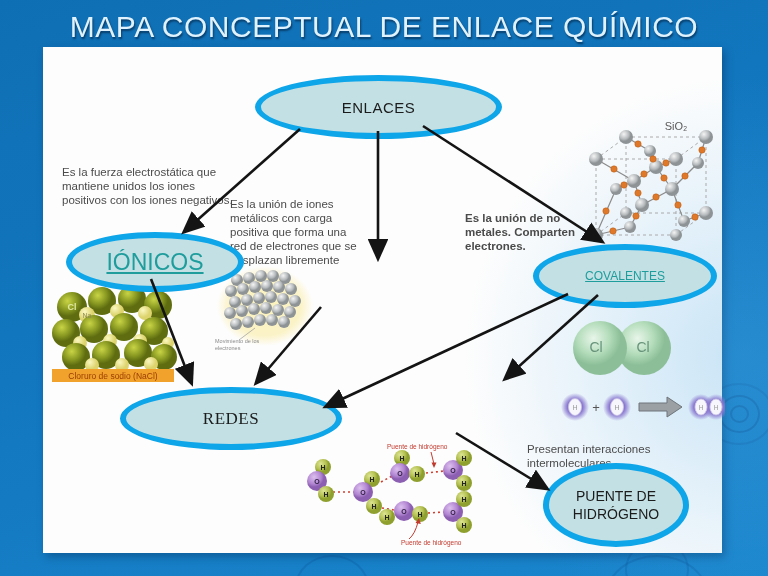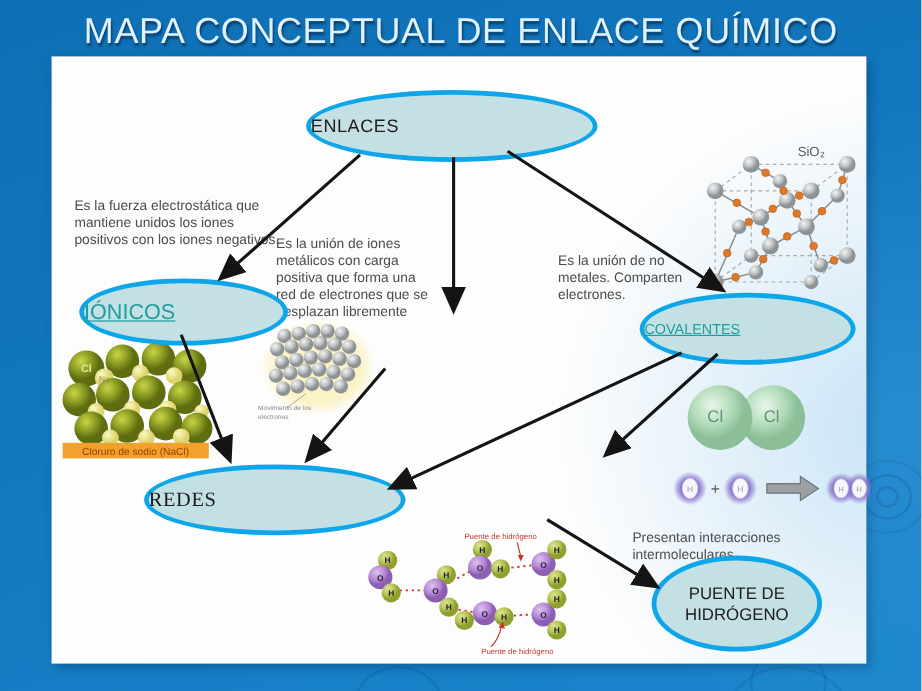--- a/index.html
+++ b/index.html
@@ -9,22 +9,22 @@
   #slide::after{content:"";position:absolute;inset:0;
     background:radial-gradient(circle at 97% 62%, rgba(80,170,230,.30), transparent 34%);pointer-events:none;}
   .ripple{position:absolute;border-radius:50%;border:2px solid rgba(8,75,140,.38);}
   .ripple.f{border-color:rgba(8,75,140,.22);}
   #title{position:absolute;left:0;top:10px;width:100%;text-align:center;
     font-size:30px;letter-spacing:.5px;color:#dff2fd;
     text-shadow:1px 2px 2px rgba(6,50,90,.85);white-space:nowrap;}
   #canvas{position:absolute;left:43px;top:47px;width:679px;height:506px;background:#fdfdfd;
     box-shadow:3px 4px 8px rgba(0,35,75,.35);}
   #arrows{position:absolute;left:0;top:0;width:679px;height:506px;pointer-events:none;z-index:30;}
-  .node{position:absolute;z-index:20;display:flex;align-items:center;justify-content:flex-start;
-    border:4px solid #0ea5e9;border-radius:50%;background:#c3e0e4;text-align:center;
+  .node{position:absolute;z-index:20;display:flex;align-items:center;justify-content:center;
+    border:6px solid #0ea5e9;border-radius:50%;background:#c3e0e4;text-align:center;
     color:#1c1c1c;}
   .node.teal{color:#1f9d9d;text-decoration:underline;}
   .desc{position:absolute;z-index:10;font-size:11.5px;line-height:1.22;color:#4b4b4b;}
   .illus{position:absolute;z-index:5;}
   svg text{font-family:"Liberation Sans","DejaVu Sans",sans-serif;}
 </style>
 </head>
 <body>
 
 <div id="slide">
@@ -55,41 +55,41 @@
         <line x1="525" y1="247" x2="284" y2="359" marker-end="url(#ah)"></line>
         <line x1="555" y1="248" x2="463" y2="331" marker-end="url(#ah)"></line>
         <line x1="413" y1="386" x2="503" y2="441" marker-end="url(#ah)"></line>
       </g>
     </svg>
 
     <div class="node" style="left:212px;top:28px;width:235px;height:52px;font-size:15px;letter-spacing:.5px;">
         <span>ENLACES</span>
       </div>
 
-    <div class="node teal" style="left:23px;top:185px;width:166px;height:48px;font-size:18px;">
+    <div class="node teal" style="left:23px;top:185px;width:166px;height:48px;font-size:23px;">
         <span>IÓNICOS</span>
       </div>
 
 
     <div class="node teal" style="left:490px;top:197px;width:172px;height:52px;font-size:12px;">
         <span>COVALENTES</span>
       </div>
 
     <div class="node" style="left:77px;top:340px;width:210px;height:51px;font-size:17px;letter-spacing:.5px;font-family:Liberation Serif, serif;">
         <span>REDES</span>
       </div>
 
 
     <div class="node" style="left:500px;top:416px;width:134px;height:72px;font-size:14px;line-height:1.3;">
         <span>PUENTE DE HIDRÓGENO</span>
       </div>
 
     <div class="desc" style="left:19px;top:118px;width:178px;">Es la fuerza electrostática que mantiene unidos los iones positivos con los iones negativos.</div>
     <div class="desc" style="left:187px;top:150px;width:128px;">Es la unión de iones metálicos con carga positiva que forma una red de electrones que se desplazan libremente</div>
-    <div class="desc" style="left:422px;top:164px;width:112px;">Es la unión de no metales. Comparten electrones.</div>
+    <div class="desc" style="left:422px;top:164px;width:112px;font-weight:bold;">Es la unión de no metales. Comparten electrones.</div>
     <div class="desc" style="left:484px;top:395px;width:160px;">Presentan interacciones intermoleculares</div>
 
     <svg class="illus" style="left:9px;top:238px;" width="128" height="98" viewBox="0 0 128 98">
       <defs>
         <radialGradient id="gOl" cx="35%" cy="30%">
             <stop offset="0%" stop-color="#c9d445"></stop>
             <stop offset="60%" stop-color="#8a9a22"></stop>
             <stop offset="100%" stop-color="#5f6d10"></stop>
           </radialGradient>
         <radialGradient id="gYl" cx="35%" cy="30%">

